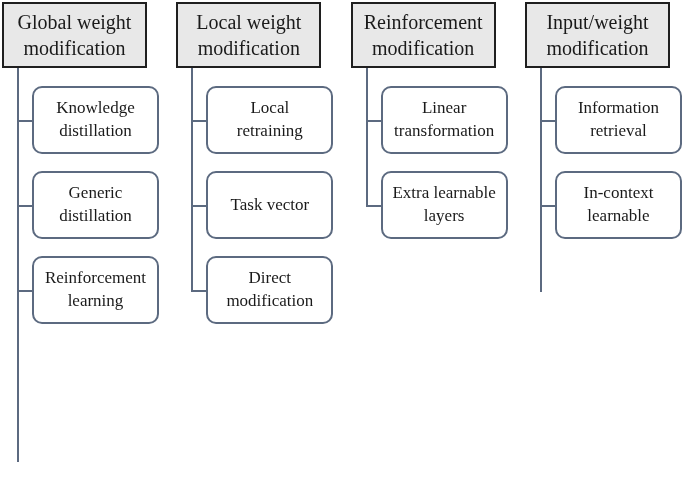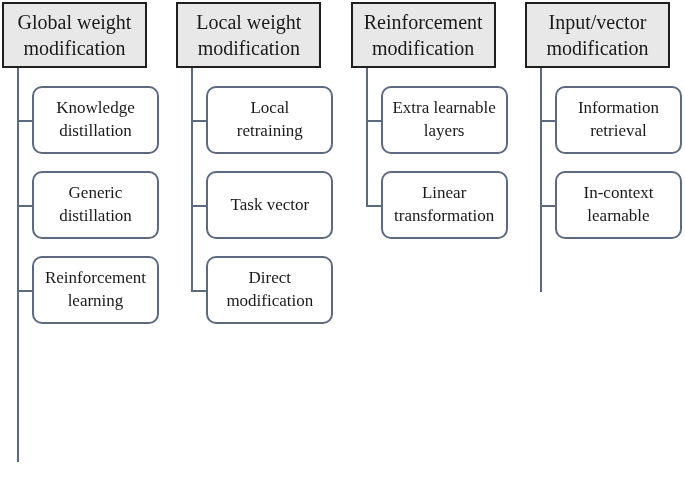--- a/index.html
+++ b/index.html
@@ -100,29 +100,29 @@
       <div class="node">Direct
 modification</div>
     </div>
   </div>
 
   <div class="column col-n2">
     <div class="header">Reinforcement
 modification</div>
     <div class="trunk"></div>
     <div class="children">
+      <div class="node">Linear
+transformation</div>
       <div class="node">Extra learnable
 layers</div>
-      <div class="node">Linear
-transformation</div>
     </div>
   </div>
 
   <div class="column col-n3">
-    <div class="header">Input/vector
+    <div class="header">Input/weight
 modification</div>
     <div class="trunk"></div>
     <div class="children">
       <div class="node">Information
 retrieval</div>
       <div class="node">In-context
 learnable</div>
     </div>
   </div>
 

